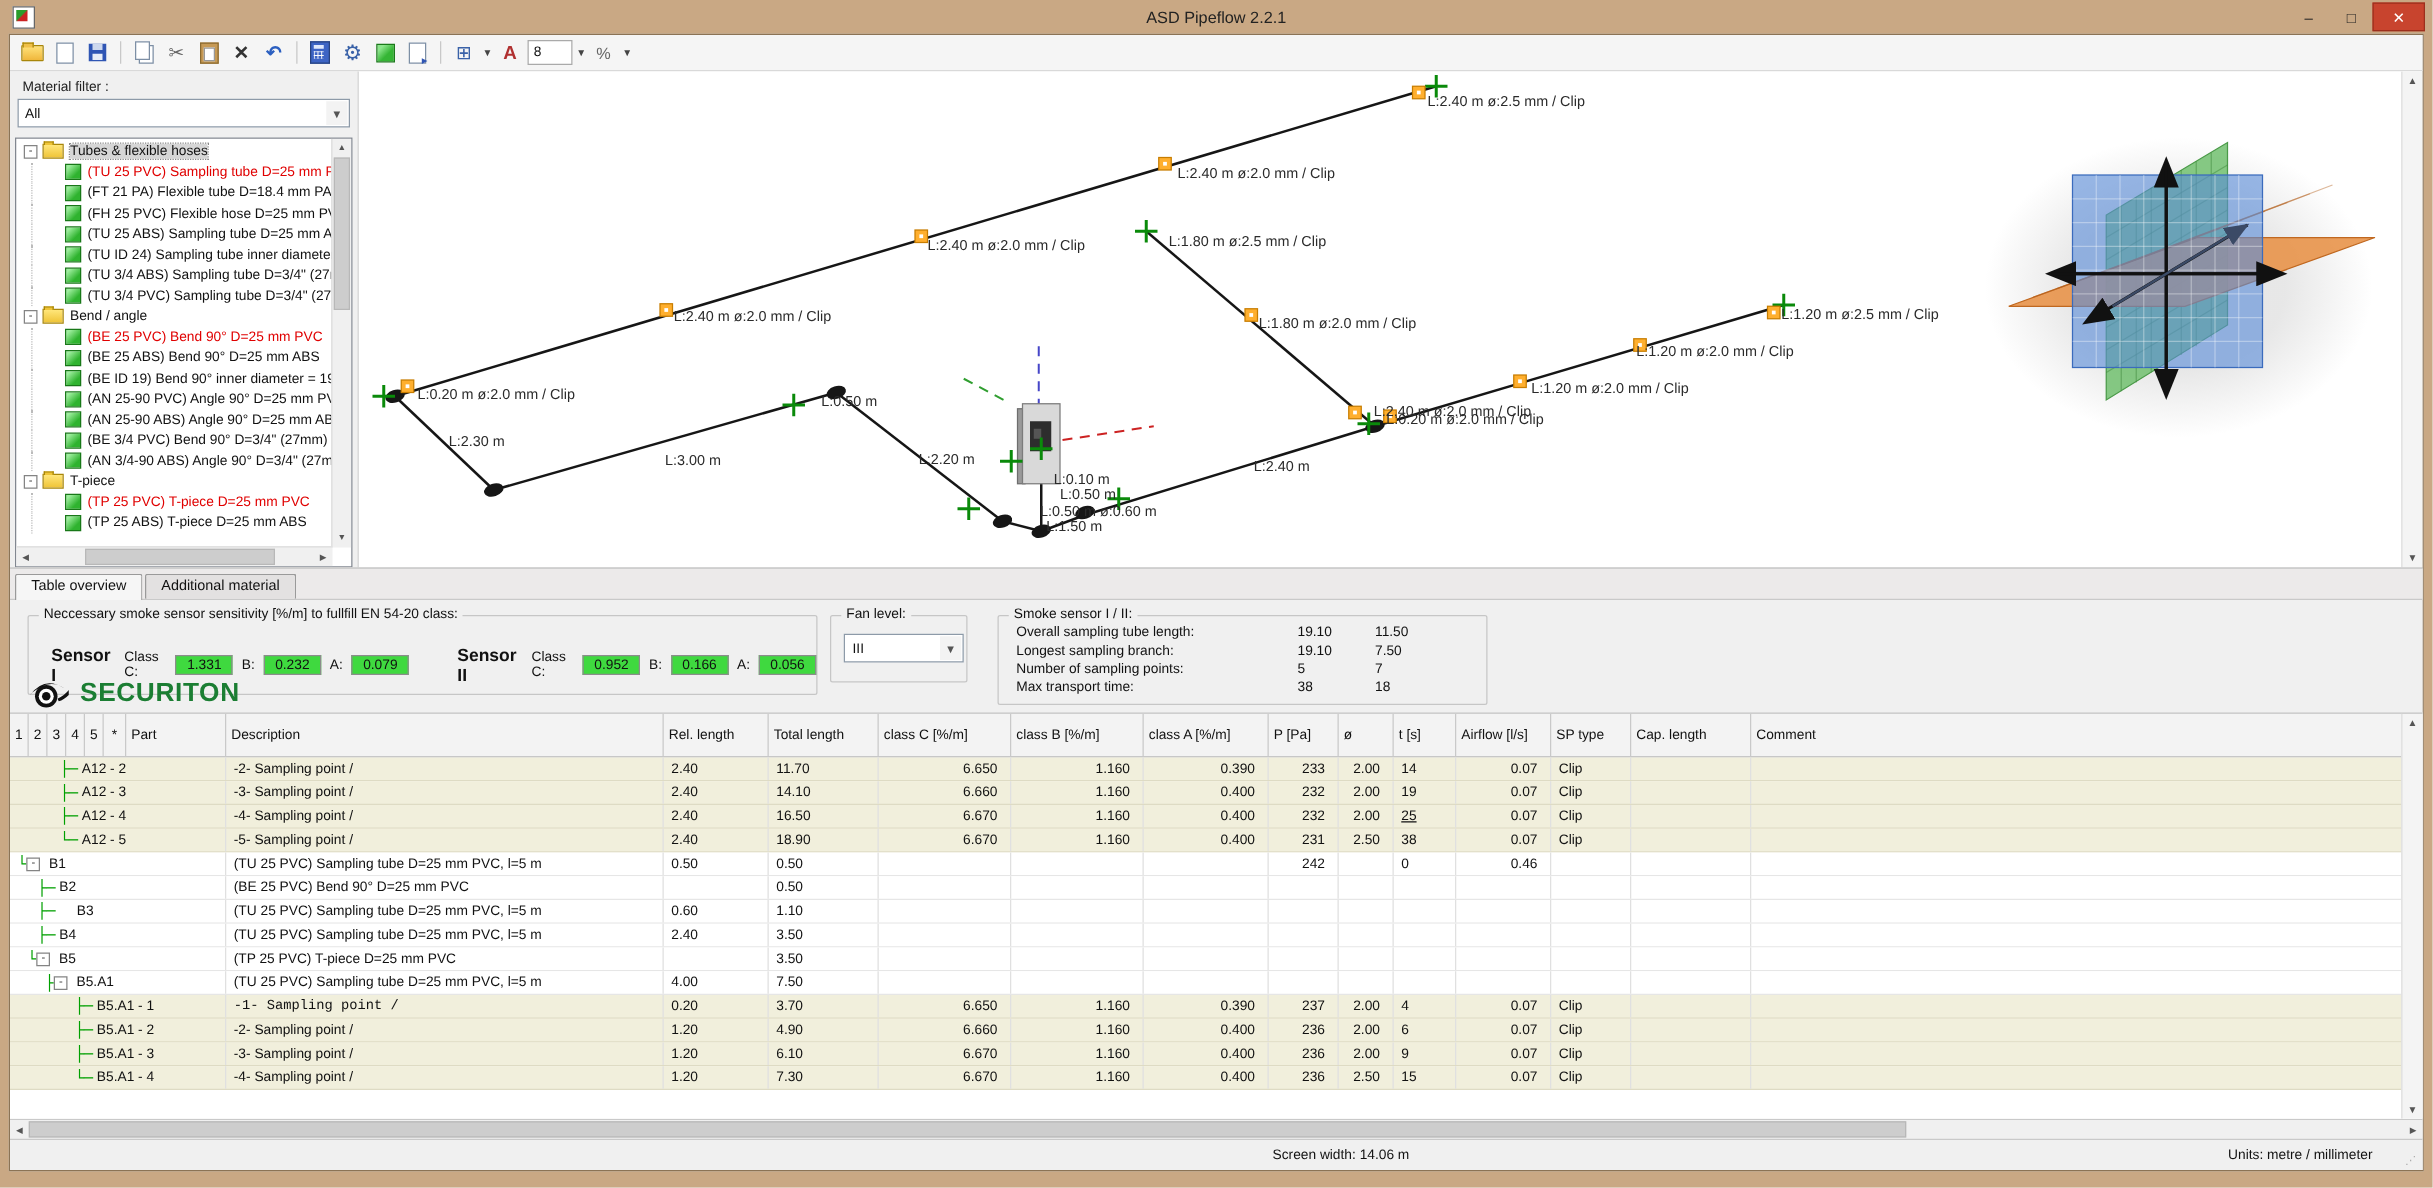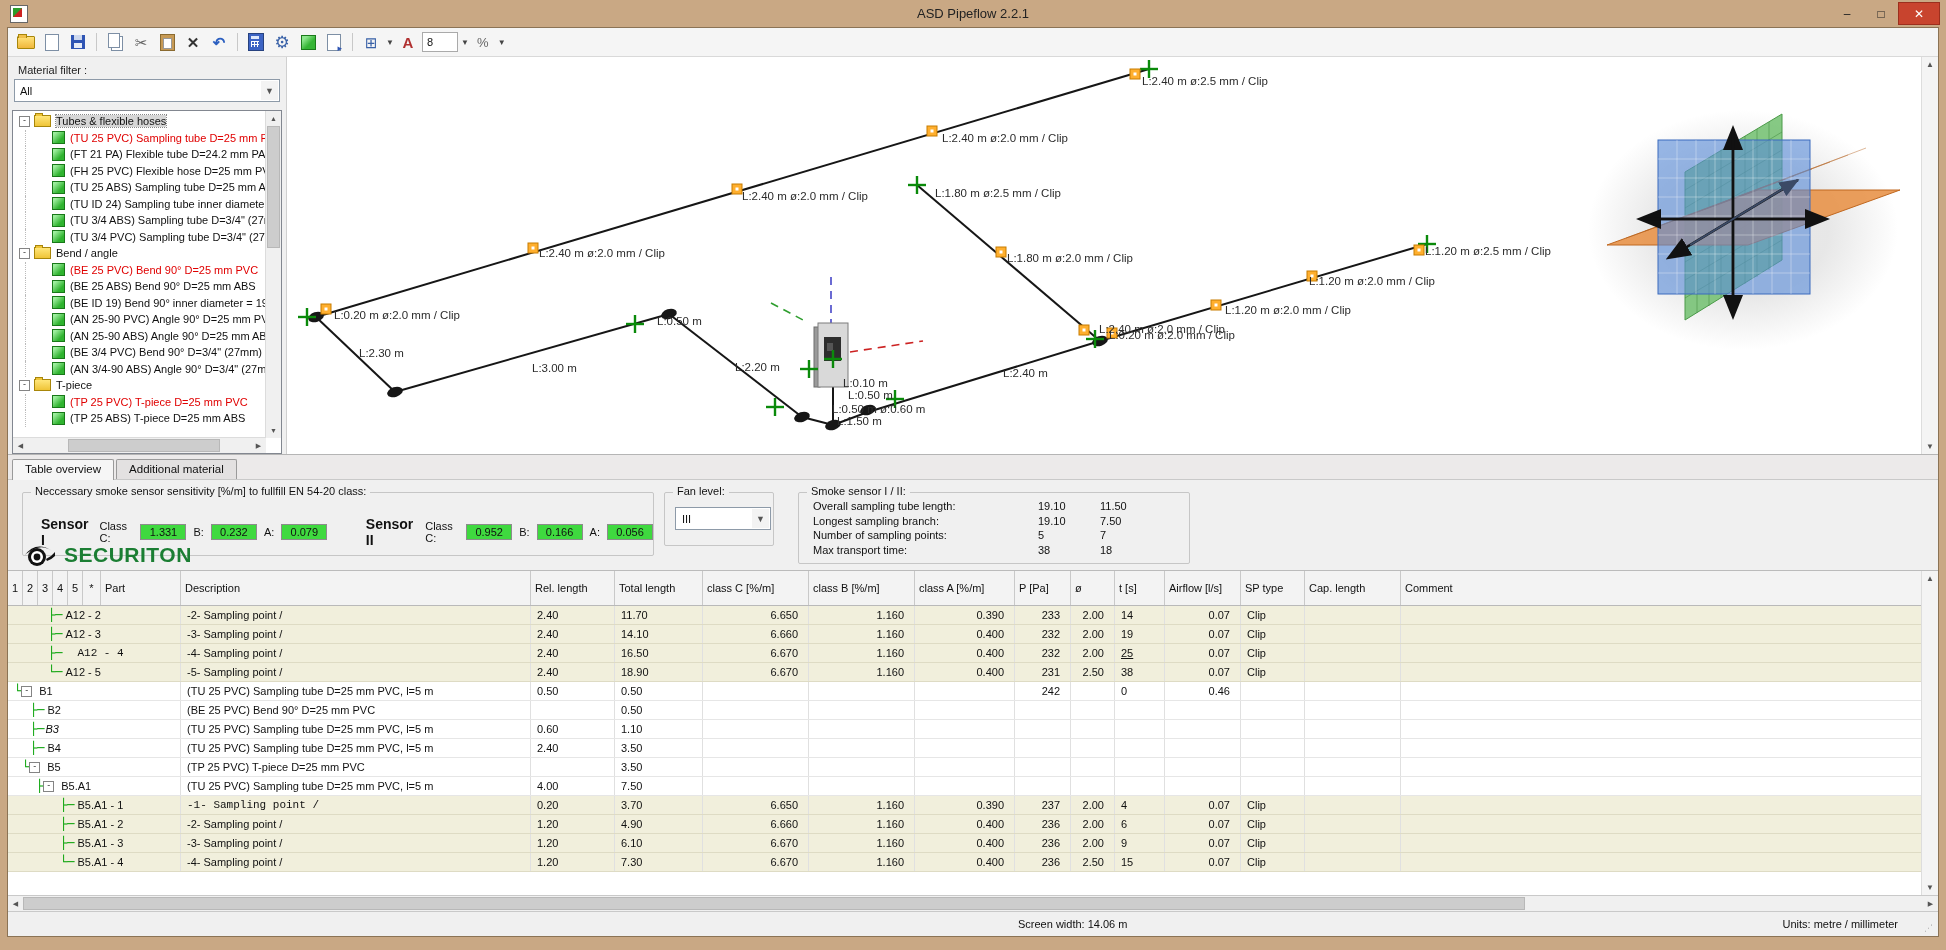--- a/index.html
+++ b/index.html
@@ -187,21 +187,21 @@
                 <span class="tlabel sel">Tubes &amp; flexible hoses</span>
               </div>
               <div class="trow">
                 <span class="titem-indent"></span>
                 <span class="tcube"></span>
                 <span class="tlabel red">(TU 25 PVC) Sampling tube D=25 mm PVC</span>
               </div>
               <div class="trow">
                 <span class="titem-indent"></span>
                 <span class="tcube"></span>
-                <span class="tlabel">(FT 21 PA) Flexible tube D=24.2 mm PA</span>
+                <span class="tlabel">(FT 21 PA) Flexible tube D=18.4 mm PA</span>
               </div>
               <div class="trow">
                 <span class="titem-indent"></span>
                 <span class="tcube"></span>
                 <span class="tlabel">(FH 25 PVC) Flexible hose D=25 mm PVC</span>
               </div>
               <div class="trow">
                 <span class="titem-indent"></span>
                 <span class="tcube"></span>
                 <span class="tlabel">(TU 25 ABS) Sampling tube D=25 mm ABS</span>
@@ -623,21 +623,21 @@
               <div class="td num" style="width: 44px;">2.00</div>
               <div class="td lft" style="width: 50px;">19</div>
               <div class="td num" style="width: 76px;">0.07</div>
               <div class="td lft" style="width: 64px;">Clip</div>
               <div class="td lft" style="width: 96px;"></div>
               <div class="td lft" style="flex: 1 1 0%; border-right: none;"></div>
             </div>
             <div class="trowb shade">
               <div class="gutter" style="width: 173px; padding-left: 40px;">
                 <span class="conn">├─</span>
-                <span style="margin-left: 15px; font-family: Liberation Mono, monospace;">A12 - 4</span>
+                <span style="margin-left: 3px;">A12 - 4</span>
               </div>
               <div class="td lft" style="width: 350px;">-4- Sampling point /</div>
               <div class="td lft" style="width: 84px;">2.40</div>
               <div class="td lft" style="width: 88px;">16.50</div>
               <div class="td num" style="width: 106px;">6.670</div>
               <div class="td num" style="width: 106px;">1.160</div>
               <div class="td num" style="width: 100px;">0.400</div>
               <div class="td num" style="width: 56px;">232</div>
               <div class="td num" style="width: 44px;">2.00</div>
               <div class="td lft" style="width: 50px; text-decoration: underline;">25</div>
@@ -700,21 +700,21 @@
               <div class="td num" style="width: 44px;"></div>
               <div class="td lft" style="width: 50px;"></div>
               <div class="td num" style="width: 76px;"></div>
               <div class="td lft" style="width: 64px;"></div>
               <div class="td lft" style="width: 96px;"></div>
               <div class="td lft" style="flex: 1 1 0%; border-right: none;"></div>
             </div>
             <div class="trowb">
               <div class="gutter" style="width: 173px; padding-left: 22px;">
                 <span class="conn">├─</span>
-                <span style="margin-left: 1px; font-style: italic;">B3</span>
+                <span style="margin-left: 17px;">B3</span>
               </div>
               <div class="td lft" style="width: 350px;">(TU 25 PVC) Sampling tube D=25 mm PVC, l=5 m</div>
               <div class="td lft" style="width: 84px;">0.60</div>
               <div class="td lft" style="width: 88px;">1.10</div>
               <div class="td num" style="width: 106px;"></div>
               <div class="td num" style="width: 106px;"></div>
               <div class="td num" style="width: 100px;"></div>
               <div class="td num" style="width: 56px;"></div>
               <div class="td num" style="width: 44px;"></div>
               <div class="td lft" style="width: 50px;"></div>

